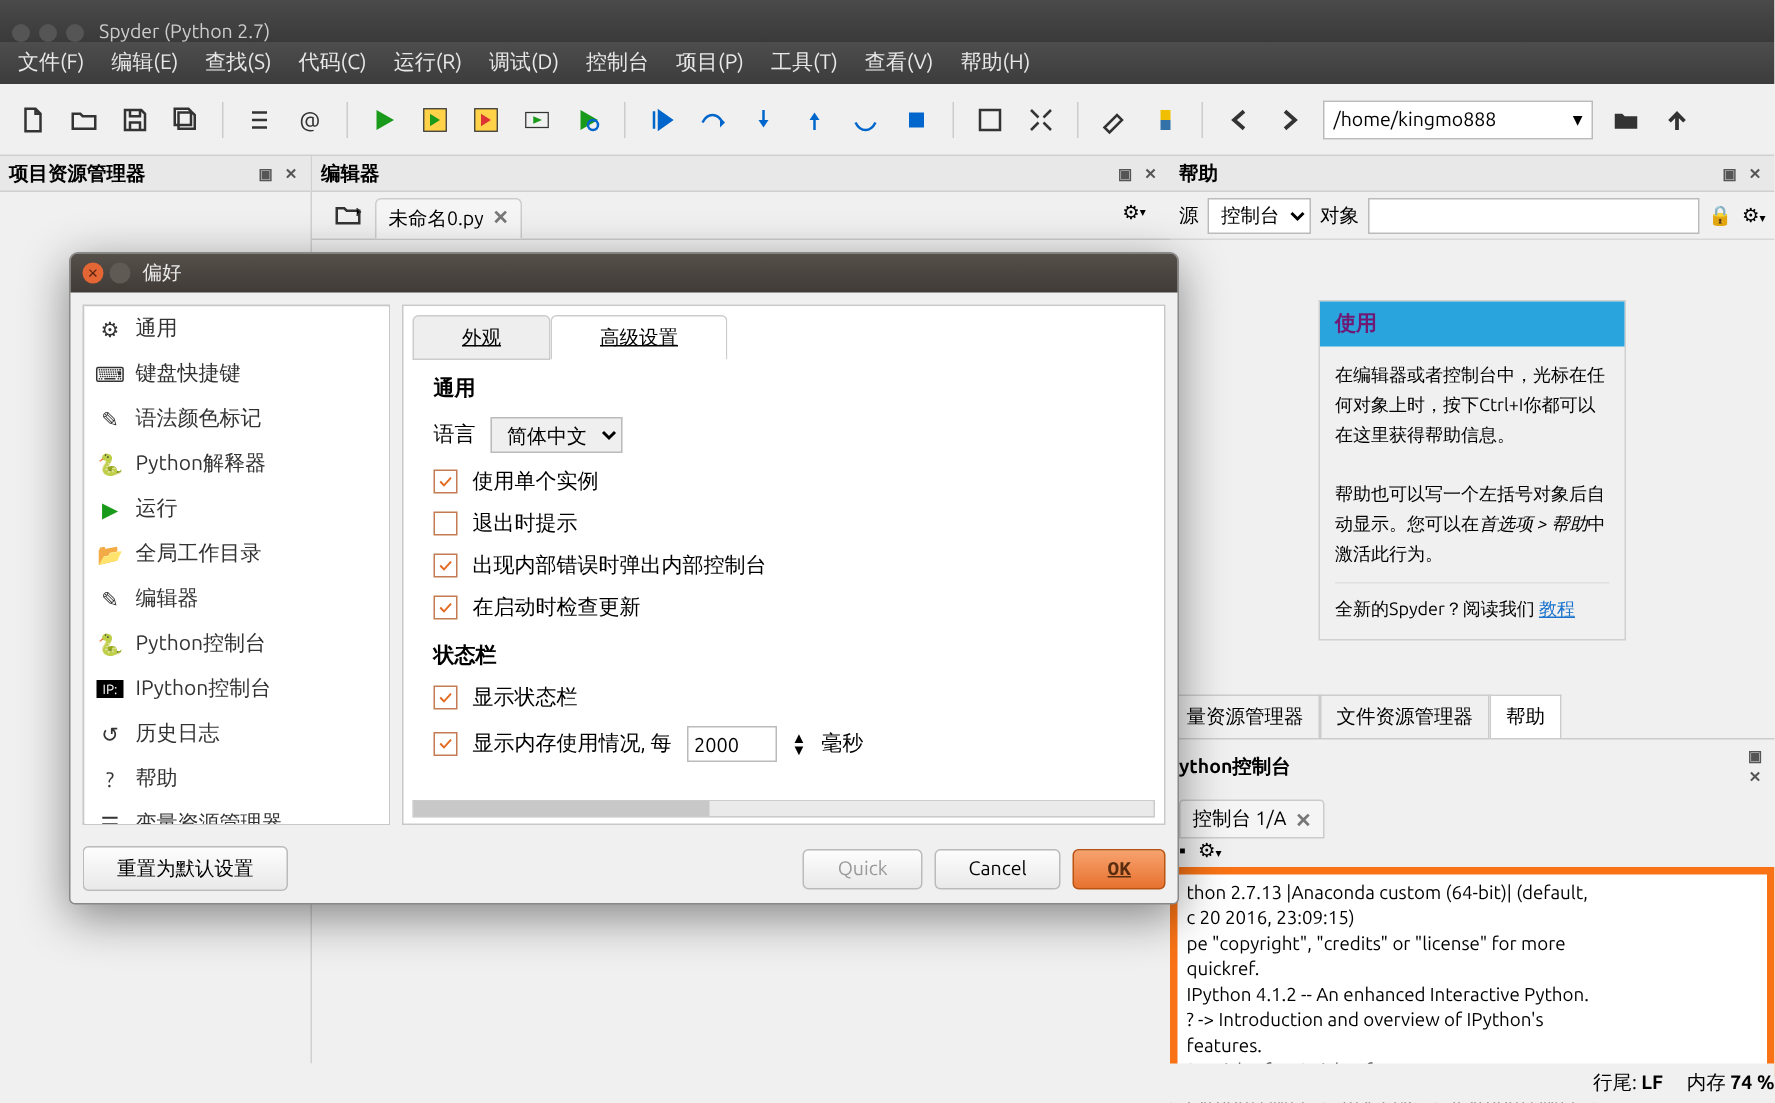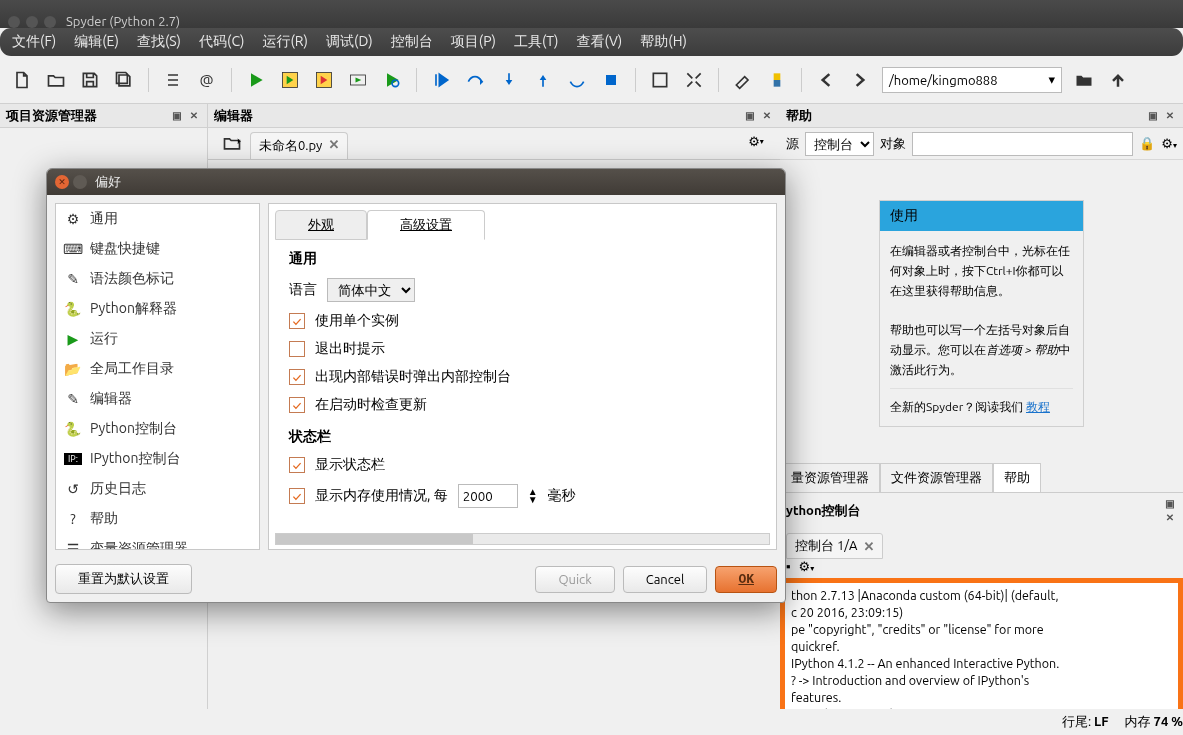--- a/index.html
+++ b/index.html
@@ -5,21 +5,21 @@
 * { margin: 0; padding: 0; box-sizing: border-box; font-family: "Ubuntu", "Segoe UI", sans-serif; }
 body { width: 1183px; height: 735px; background: #f0f0f0; overflow: hidden; position: relative; font-size: 13px; }
 
 
 .titlebar { height: 28px; background: linear-gradient(#4a4a4a, #3a3a3a); display: flex; align-items: flex-end; padding: 0 8px; color: #ccc; }
 .titlebar .win-btns { display: flex; gap: 6px; }
 .titlebar .win-btn { width: 12px; height: 12px; border-radius: 50%; background: #555; }
 .titlebar .title { margin-left: 10px; font-size: 13px; }
 
 
-.menubar { height: 28px; background: linear-gradient(#4d4d4d, #3c3c3c); display: flex; align-items: center; padding: 0 12px; gap: 18px; color: #e8e8e8; font-size: 14px; border-radius: 11px; }
+.menubar { height: 28px; background: linear-gradient(#4d4d4d, #3c3c3c); display: flex; align-items: center; padding: 0 12px; gap: 18px; color: #e8e8e8; font-size: 14px; }
 .menubar span { cursor: pointer; }
 
 
 .toolbar { height: 48px; background: #f0f0f0; display: flex; align-items: center; padding: 0 10px; gap: 10px; border-bottom: 1px solid #d0d0d0; }
 .tbtn { width: 24px; height: 24px; display: flex; align-items: center; justify-content: center; }
 .tbtn svg { width: 20px; height: 20px; }
 .sep { width: 1px; height: 24px; background: #ccc; margin: 0 2px; }
 .pathbox { width: 180px; height: 26px; background: #fff; border: 1px solid #bbb; display: flex; align-items: center; padding: 0 6px; font-size: 13px; }
 
 
@@ -38,21 +38,21 @@
 .editor-tabs .folder-btn { position: absolute; left: 12px; bottom: 4px; }
 .editor-tabs .gear-btn { position: absolute; right: 12px; bottom: 6px; }
 .filetab { background: #f5f5f5; border: 1px solid #ccc; border-bottom: none; border-radius: 4px 4px 0 0; padding: 4px 8px; display: flex; align-items: flex-start; gap: 6px; font-size: 13px; }
 
 
 .right-header-row { height: 32px; display: flex; align-items: center; padding: 0 6px; gap: 6px; font-size: 13px; border-bottom: 1px solid #d8d8d8; }
 .small-select { height: 24px; border: 1px solid #bbb; background: #fff; padding: 0 4px; font-size: 13px; }
 .small-input { flex: 1; height: 24px; border: 1px solid #bbb; background: #fff; padding: 0 4px; font-size: 13px; }
 
 .help-banner { margin: 40px auto 0; width: 205px; border: 1px solid #d0d0d0; }
-.help-banner .hb-title { background: #2aa4dd; color: #000000; padding: 6px 10px; font-weight: normal; font-size: 14px; }
+.help-banner .hb-title { background: #2aa4dd; color: #701a75; padding: 6px 10px; font-weight: bold; font-size: 14px; }
 .help-banner .hb-body { padding: 10px; font-size: 12px; line-height: 1.65; }
 .help-banner hr { border: none; border-top: 1px solid #e0e0e0; margin: 8px 0; }
 .help-banner a { color: #1a73cc; }
 
 .right-tabs { display: flex; border-bottom: 1px solid #ccc; margin-top: 36px; }
 .right-tabs .rtab { padding: 5px 10px; border: 1px solid #ccc; background: #f0f0f0; font-size: 13px; border-bottom: none; }
 .right-tabs .rtab.active { background: #fff; }
 
 .ipython-panel .ip-header { display:flex; justify-content:space-between; align-items:center; padding:4px 6px; font-weight:bold; font-size:13px;}
 .ipython-panel .ip-tab-row { padding: 4px 6px; display:flex; align-items:flex-start; justify-content: space-between; flex-direction: column;}

